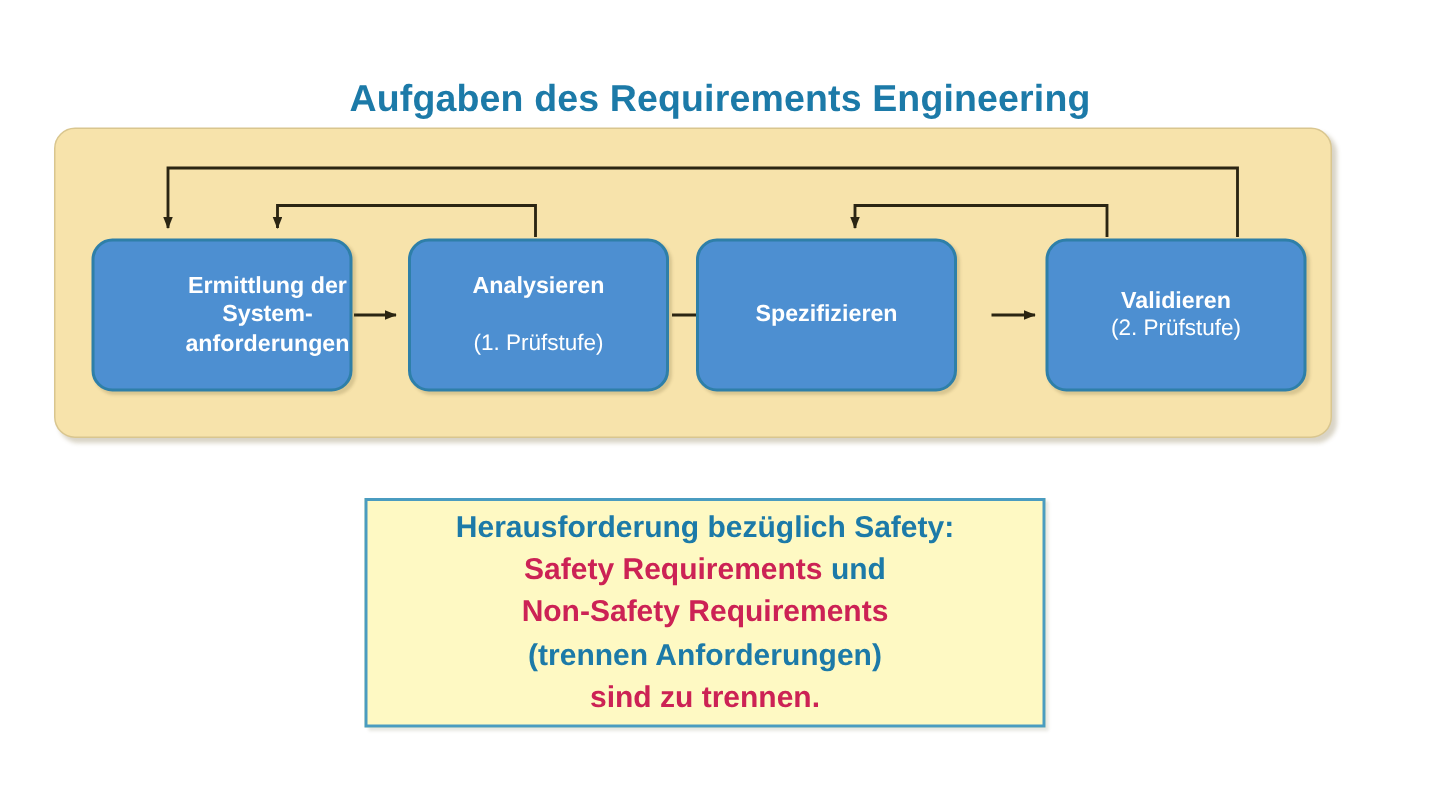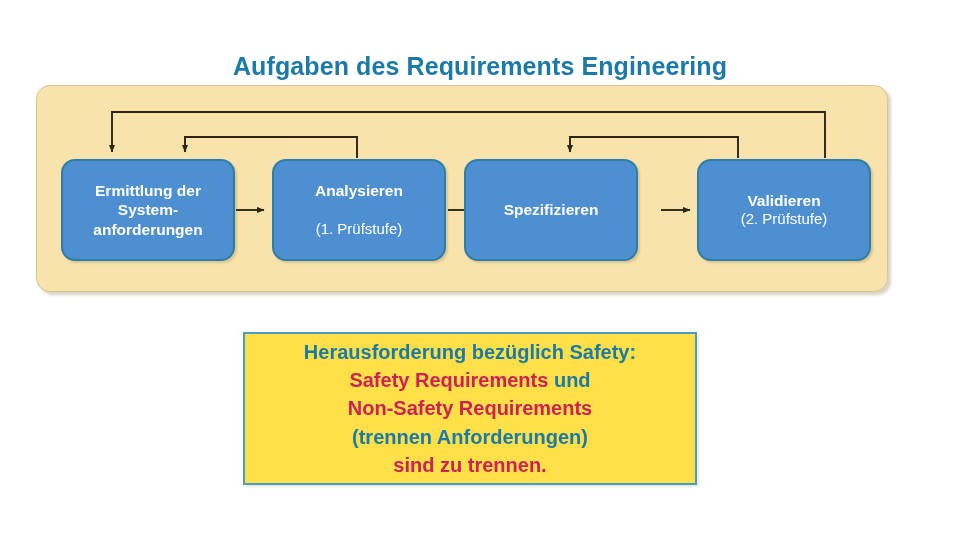--- a/index.html
+++ b/index.html
@@ -63,21 +63,21 @@
   .stage-title {
     font-size: 15.5px;
     font-weight: bold;
     white-space: pre-line;
   }
   .stage-sub {
     font-size: 15px;
     font-weight: normal;
   }
 
-  #stage-box-0 { left: 61px;  top: 159px; width: 174px; height: 102px; }
+  #stage-box-0 { left: 61px;  top: 159px; width: 174px; height: 102px; align-items: flex-end; }
   #stage-box-1 { left: 272px; top: 159px; width: 174px; height: 102px; gap: 20px; }
   #stage-box-2 { left: 464px; top: 159px; width: 174px; height: 102px; }
   #stage-box-3 { left: 697px; top: 159px; width: 174px; height: 102px; }
 
   
   #connectors {
     position: absolute;
     left: 0;
     top: 0;
     width: 960px;
@@ -85,21 +85,21 @@
     pointer-events: none;
   }
 
   
   #challenge-callout {
     position: absolute;
     left: 243px;
     top: 332px;
     width: 454px;
     height: 153px;
-    background: #fde047;
+    background: #fef9c3;
     border: 2px solid #4a9cc0;
     box-sizing: border-box;
     display: flex;
     flex-direction: column;
     align-items: center;
     justify-content: center;
     box-shadow: 2px 2px 2px rgba(120, 120, 90, 0.18);
   }
   .callout-line {
     font-size: 20px;

